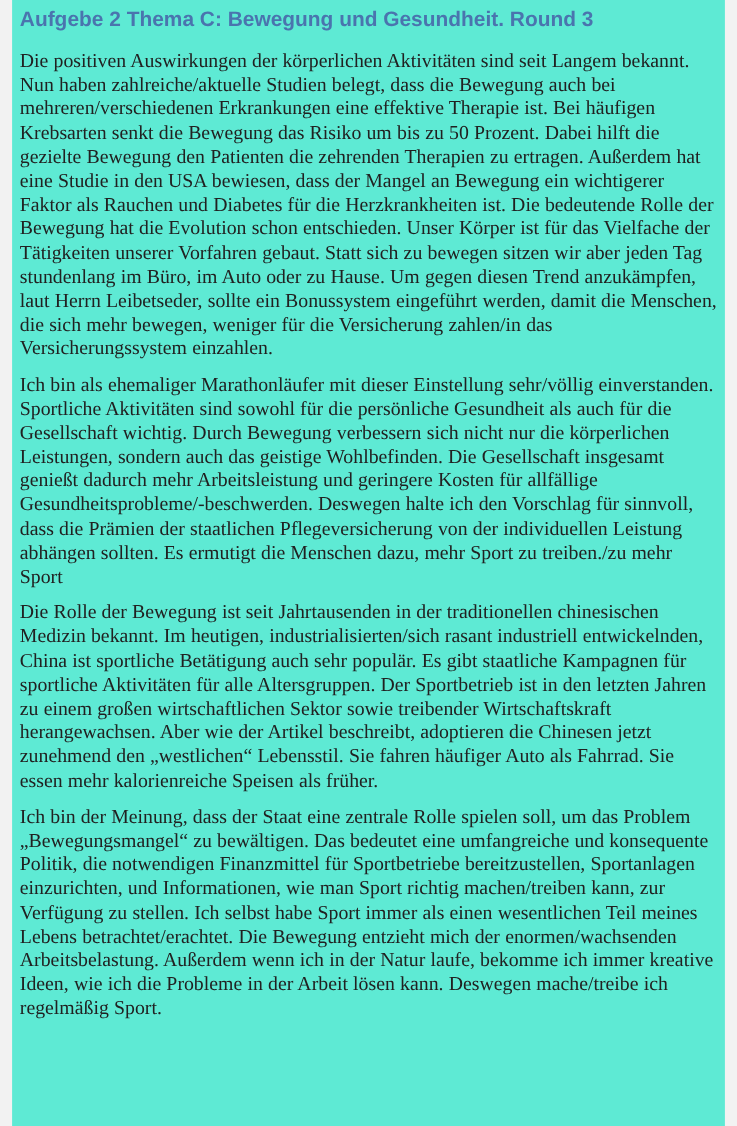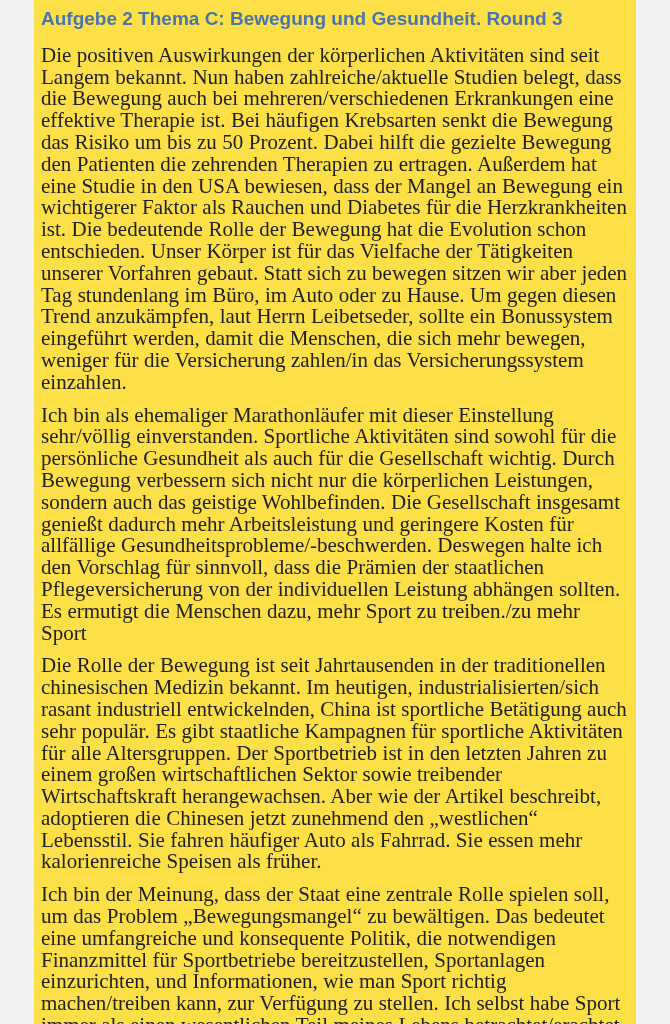--- a/index.html
+++ b/index.html
@@ -1,39 +1,39 @@
 <!DOCTYPE html>
 <html><head>
 <meta charset="utf-8">
 <style>
   html, body {
     margin: 0;
     padding: 0;
     background: #f2f2f2;
   }
   .page {
-    width: 602px;
+    width: 648px;
     height: 1024px;
     margin: 0 auto;
-    background: #fde047;
+    background: #5eead4;
     box-sizing: border-box;
     padding: 8px 6px 12px 7px;
     overflow: hidden;
   }
   .doc-heading {
     font-family: "Liberation Sans", sans-serif;
     font-weight: 700;
     font-size: 19px;
     line-height: 1.2;
     color: #4a74ae;
     margin: 0 0 14px 0;
   }
   .doc-paragraph {
     font-family: "Liberation Serif", serif;
-    font-size: 21px;
+    font-size: 18px;
     line-height: 21.8px;
     color: #212121;
     margin: 0 0 11px 0;
     text-align: left;
     word-spacing: 0.2px;
   }
 </style>
 </head>
 <body>
 

